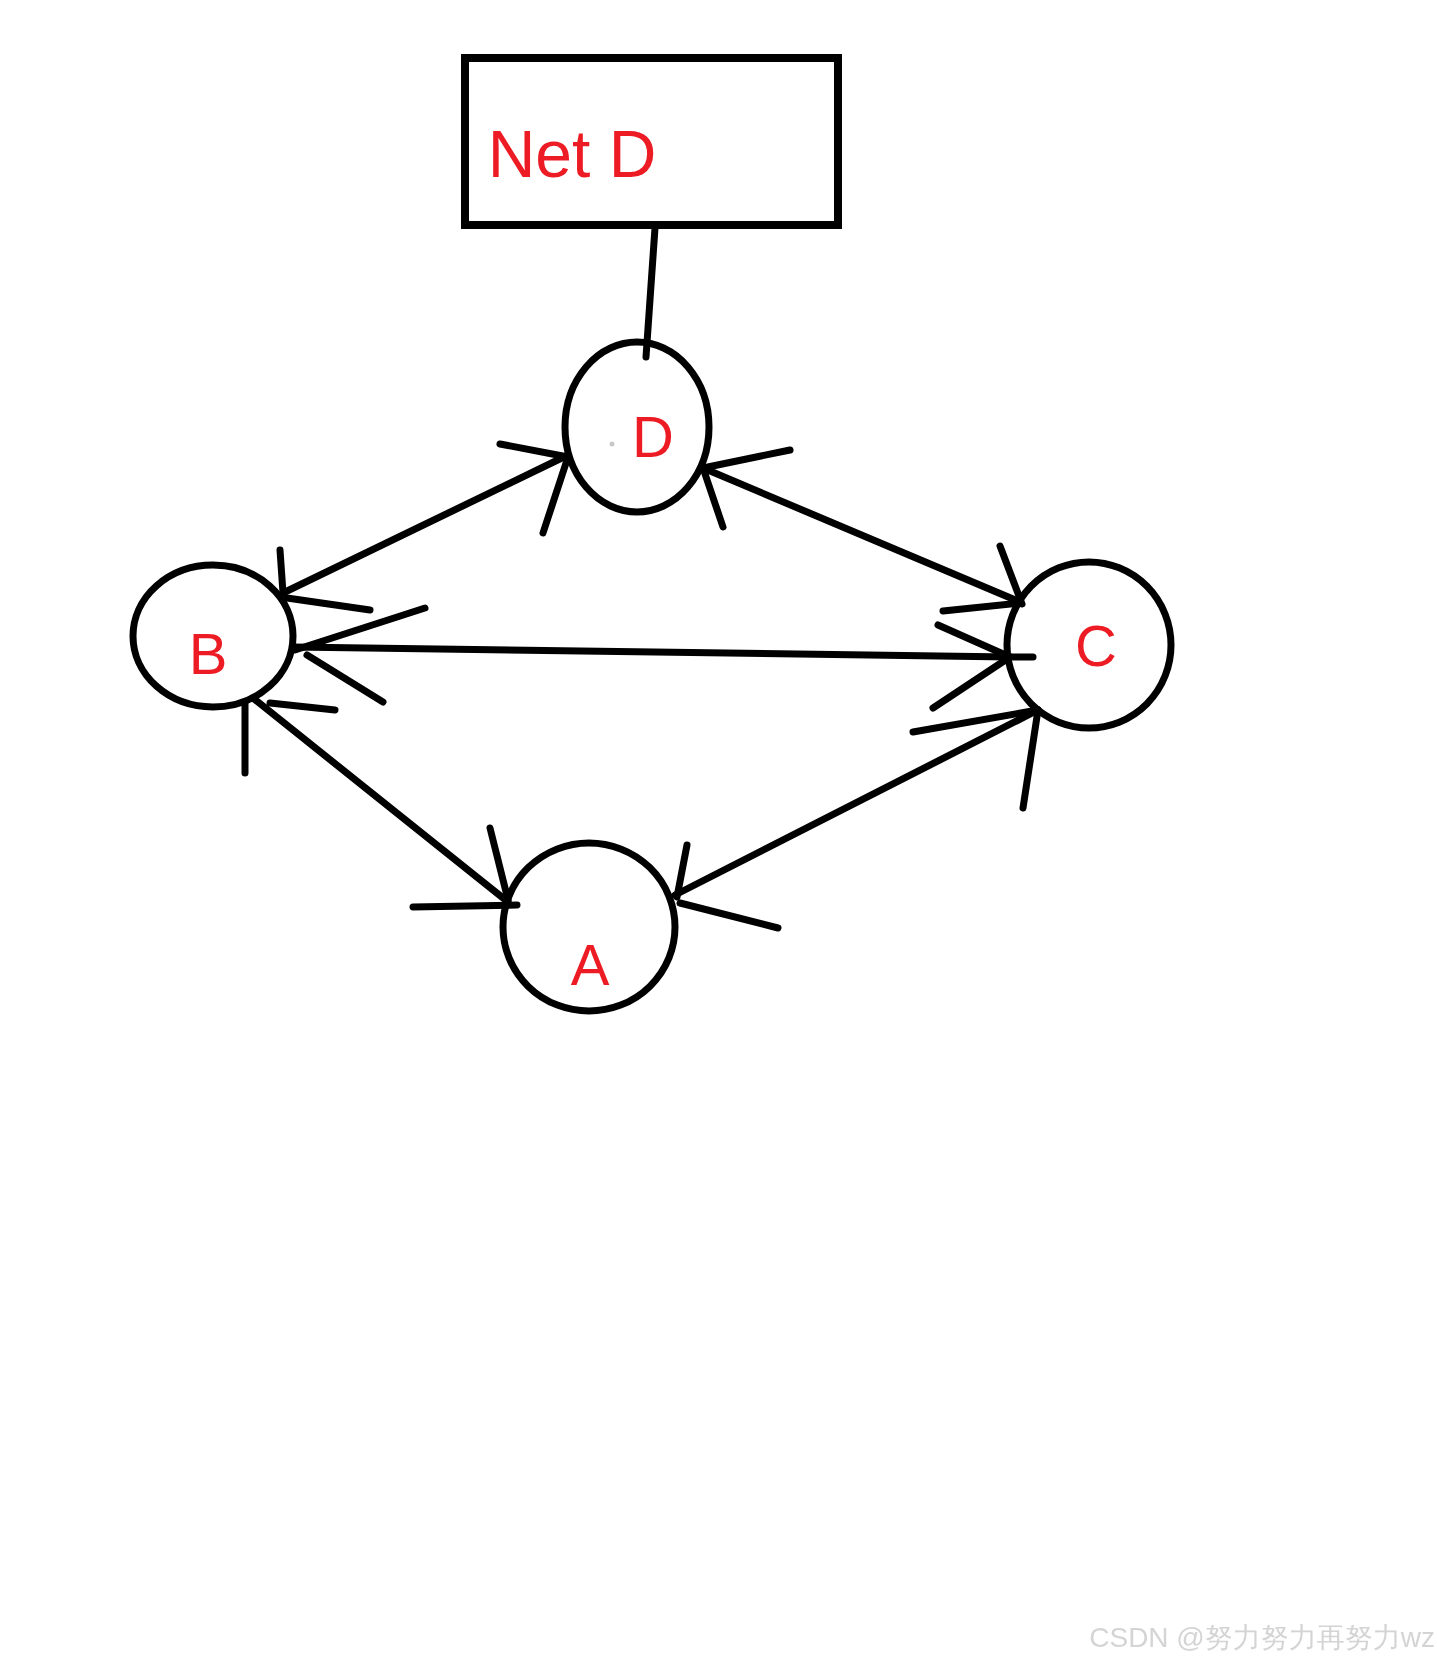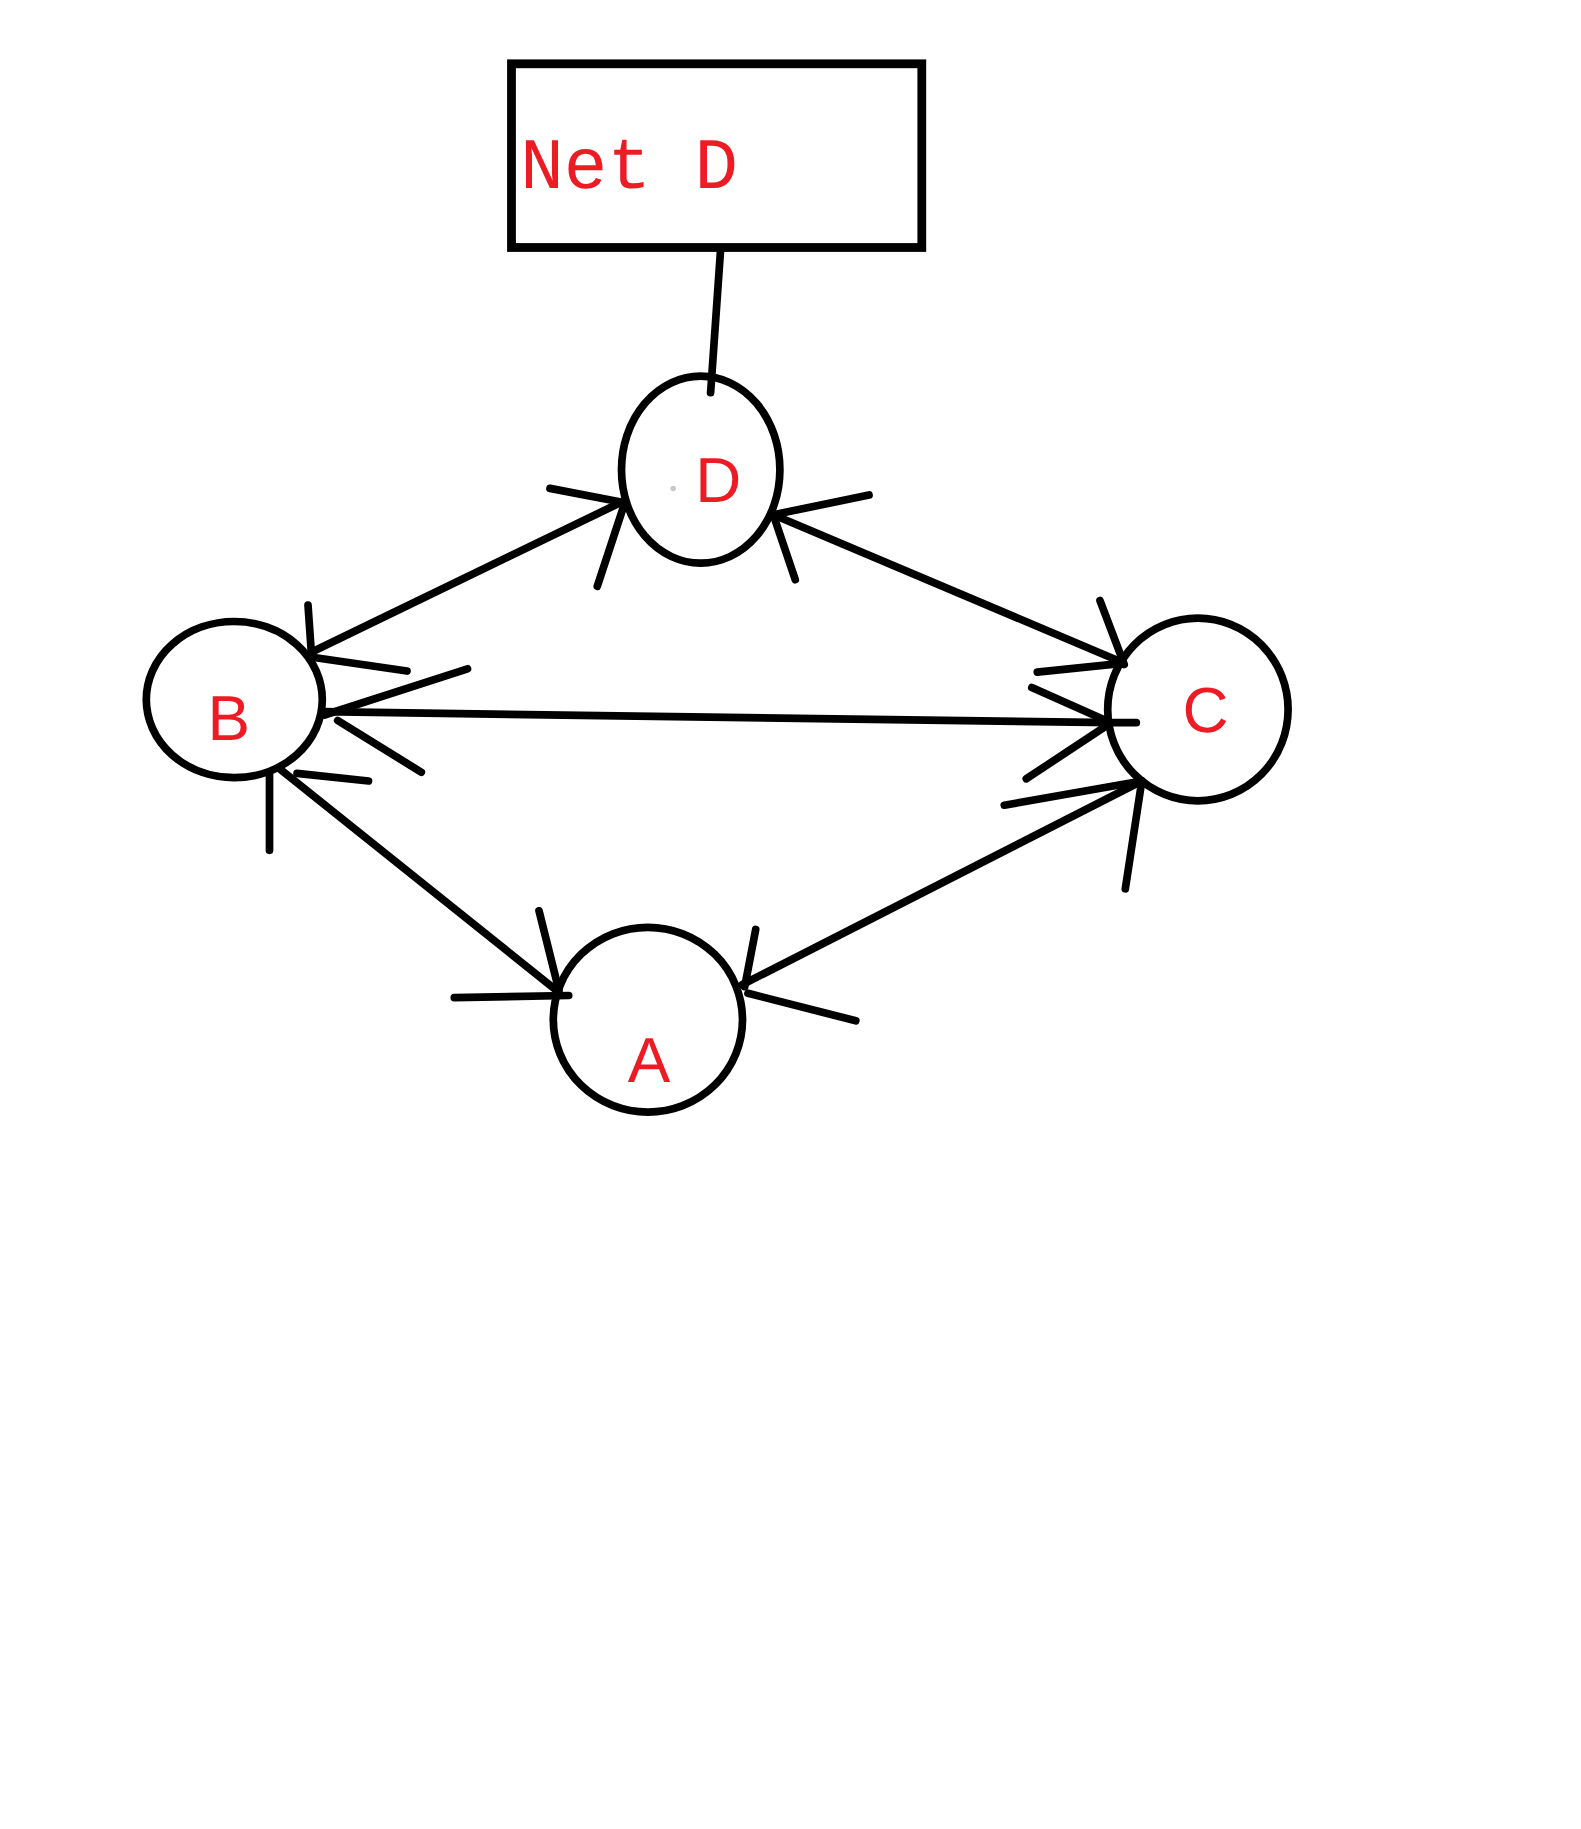--- a/index.html
+++ b/index.html
@@ -120,24 +120,25 @@
         <line x1="687" y1="845" x2="677" y2="897"></line>
         <line x1="680" y1="903" x2="778" y2="928"></line>
       </g>
       <g>
         <line x1="913" y1="732" x2="1038" y2="710"></line>
         <line x1="1038" y1="710" x2="1023" y2="808"></line>
       </g>
     </g>
   </svg>
 
-  <span class="lbl lbl-netd" style="left:572px; top:154px;font-family:Liberation Mono, monospace;">Net D</span>
+  <span class="lbl lbl-netd" style="left:572px; top:154px;">Net D</span>
 
   <span class="lbl lbl-node" style="left:653px; top:437px;">D</span>
 
   <span class="lbl lbl-node" style="left:208px; top:654px;">B</span>
 
   <span class="lbl lbl-node" style="left:1096px; top:646px;">C</span>
 
   <span class="lbl lbl-node" style="left:590px; top:965px;">A</span>
 
+  <div class="watermark">CSDN @努力努力再努力wz</div>
 
 </div>
 
 </body></html>

